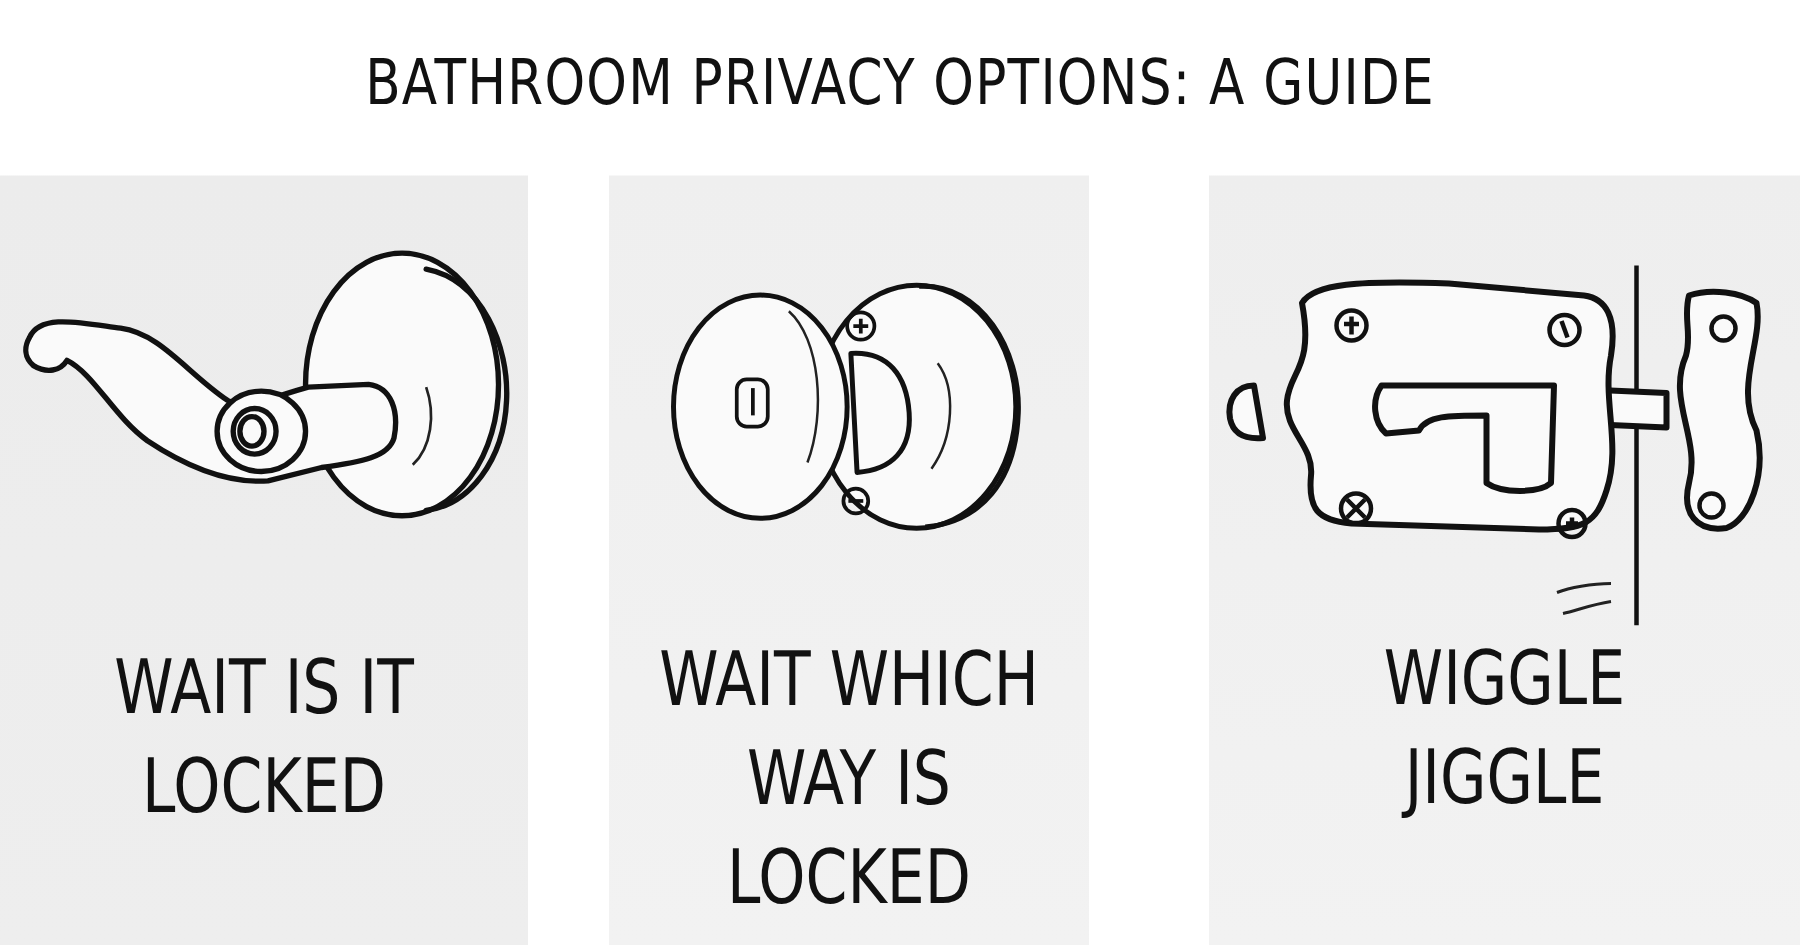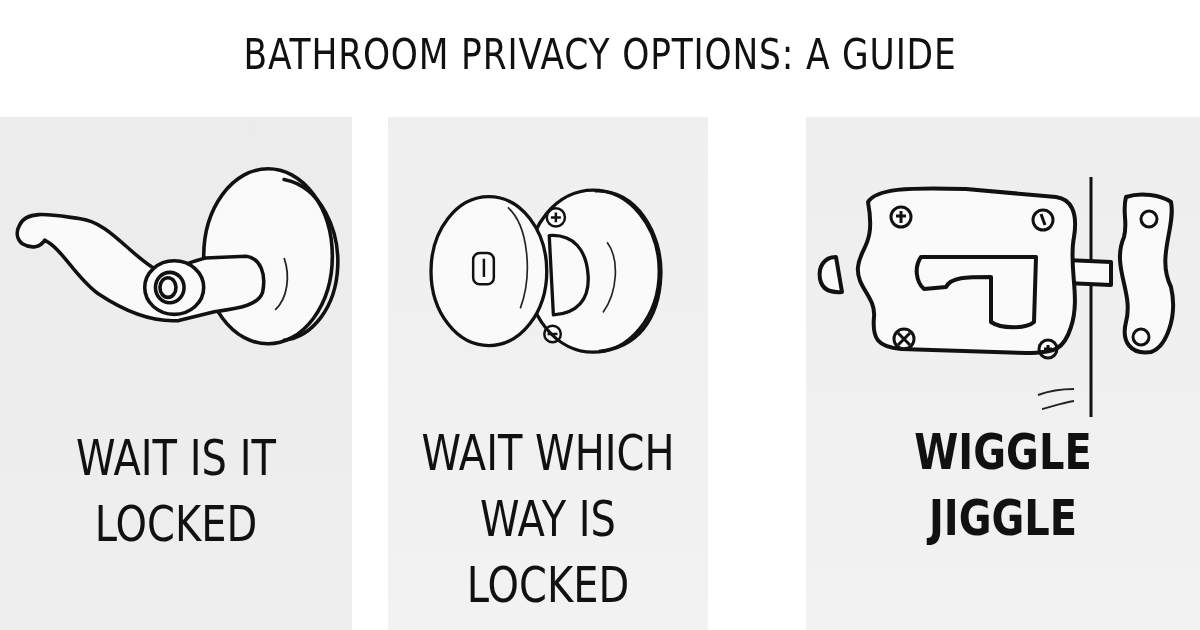--- a/index.html
+++ b/index.html
@@ -8,22 +8,22 @@
   .title {
     position: absolute; left: 0; top: 30px; width: 1200px; text-align: center;
     font-family: "DejaVu Sans", sans-serif; font-size: 42px; letter-spacing: 1px;
     font-weight: normal; transform: scaleX(0.82); transform-origin: center;
   }
   .panel {
     position: absolute; top: 117px; height: 513px; background: #ececec;
     overflow: hidden;
   }
   .p1 { left: 0; width: 352px; background: linear-gradient(#ececec, #eeeeee); }
-  .p2 { left: 388px; width: 320px; background: linear-gradient(#efefef, #f2f2f2); }
-  .p3 { left: 806px; width: 394px; background: linear-gradient(#eeeeee, #f2f2f2); font-weight: bold; }
+  .p2 { left: 406px; width: 320px; background: linear-gradient(#efefef, #f2f2f2); }
+  .p3 { left: 806px; width: 394px; background: linear-gradient(#eeeeee, #f2f2f2); }
   .art { position: absolute; left: 0; top: 0; width: 100%; height: 300px; }
   .caption {
     position: absolute; left: 0; width: 100%; text-align: center;
     font-family: "DejaVu Sans", sans-serif; font-size: 50px; line-height: 66px;
     color: #111; transform: scaleX(0.8); transform-origin: center;
   }
   .p1 .caption { top: 308px; }
   .p2 .caption { top: 303px; }
   .p3 .caption { top: 302px; }
   .caption span { display: block; }

